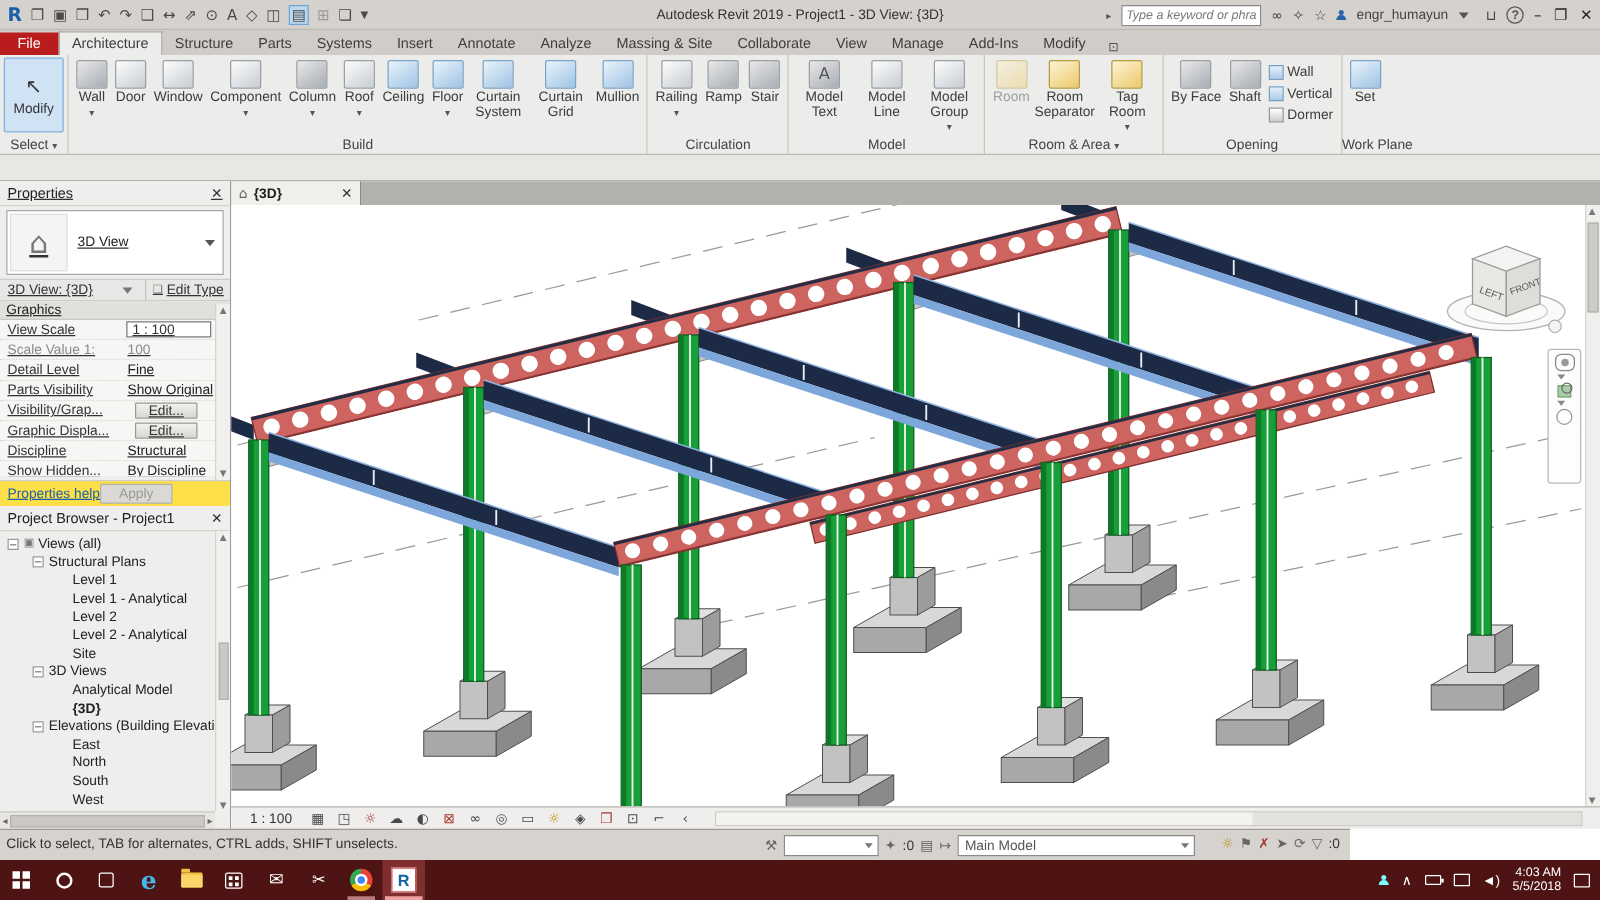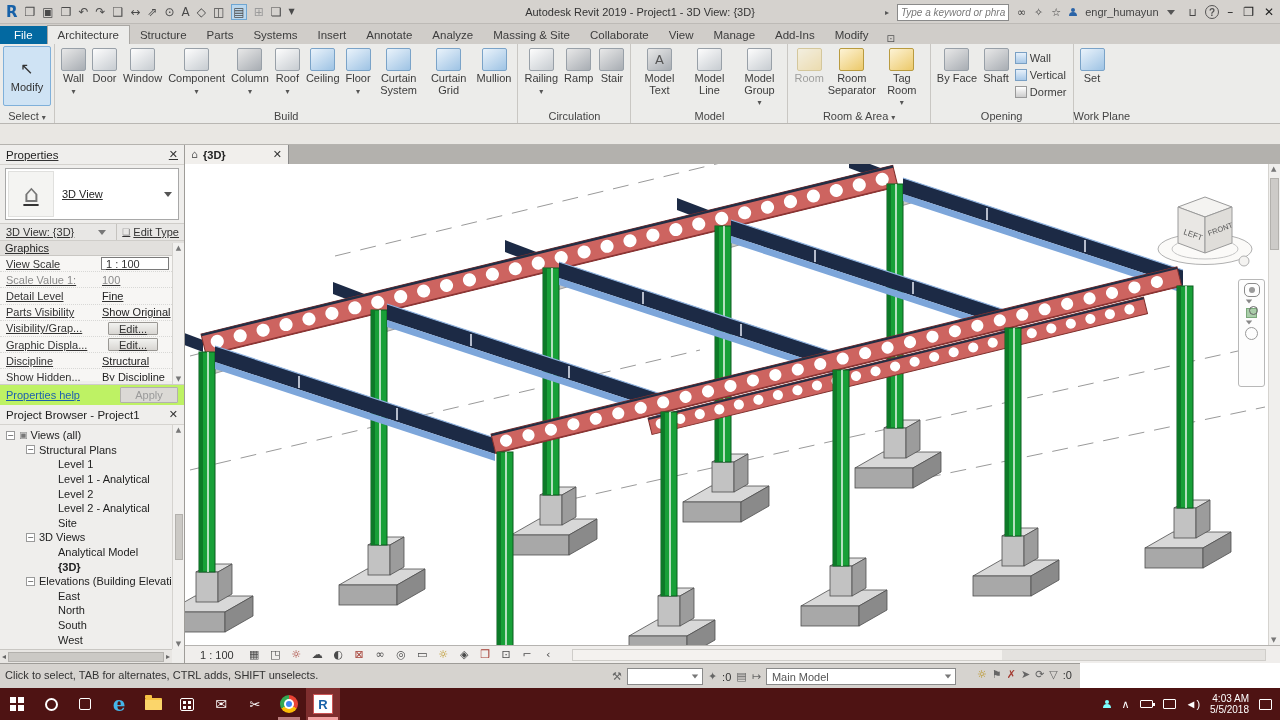--- a/index.html
+++ b/index.html
@@ -18,21 +18,21 @@
   .searchbox::placeholder{font-style:italic;color:#777;}
   .helpq{width:14px;height:14px;border:1.4px solid #555;border-radius:50%;display:inline-flex;align-items:center;justify-content:center;font-size:10px;font-weight:bold;color:#555;}
   .person{display:inline-block;width:8px;height:8px;position:relative;}
   .person:before{content:"";position:absolute;left:2px;top:0;width:4px;height:4px;border-radius:50%;background:#2a64a8;}
   .person:after{content:"";position:absolute;left:0;top:4px;width:8px;height:4px;border-radius:4px 4px 0 0;background:#2a64a8;}
   .winctl{font-size:12px;letter-spacing:2px;color:#222;}
 
   
   #tabrow{position:absolute;left:0;top:24px;width:1280px;height:20px;background:#d0cdc9;display:flex;align-items:flex-end;}
   .rtab{padding:3px 10px 3px 10px;font-size:11.5px;color:#3d3d3d;cursor:default;}
-  .rtab.file{background:#0369a1;color:#fff;padding:3px 14px;}
+  .rtab.file{background:#b91c1c;color:#fff;padding:3px 14px;}
   .rtab.active{background:#ececea;border:1px solid #a9a7a3;border-bottom:none;}
   .ribtoggle{margin-left:8px;color:#555;font-size:10px;}
 
   
   #ribbon{position:absolute;left:0;top:44px;width:1280px;height:80px;background:#ececea;border-bottom:1px solid #b9b7b3;display:flex;}
   .panel{position:relative;border-right:1px solid #c9c7c3;padding:2px 3px 16px 3px;display:flex;align-items:flex-start;}
   .pcap{position:absolute;bottom:1px;left:0;right:0;text-align:center;font-size:11px;color:#444;white-space:nowrap;}
   .bigbtn{display:flex;flex-direction:column;align-items:center;padding:2px 3px 0 3px;font-size:11px;line-height:11.5px;color:#3c3c3c;text-align:center;cursor:default;}
   .bigbtn .blab{margin-top:2px;white-space:normal;}
   .narrow{max-width:50px;}
@@ -69,21 +69,21 @@
   .instsel{flex:1;display:flex;align-items:center;justify-content:space-between;padding:0 4px 0 6px;color:#333;border-right:1px solid #c5c3bf;height:100%;}
   .edittype{display:flex;align-items:center;gap:3px;padding:0 5px;color:#333;}
   .secthead{height:15px;background:#e2e0dd;border-bottom:1px solid #c9c7c3;display:flex;align-items:center;padding-left:5px;font-size:11px;color:#222;}
   .prow{display:flex;height:16.2px;border-bottom:1px dotted #d8d8d6;background:#f7f6f4;font-size:11px;align-items:center;}
   .prow .lab{width:98px;padding-left:6px;color:#333;overflow:hidden;white-space:nowrap;flex:none;}
   .prow .val{flex:1;padding-left:4px;color:#222;overflow:hidden;white-space:nowrap;}
   .prow .valbox{flex:1;margin:1px 3px;border:1px solid #7a7a7a;background:#fff;height:13px;line-height:13px;padding-left:4px;}
   .prow .valbtn{margin:1px 14px 1px 10px;flex:1;text-align:center;background:linear-gradient(#f2f2f0,#d8d6d2);border:1px solid #9a9894;height:13px;line-height:12px;border-radius:1px;}
   .prow.gray .lab,.prow.gray .val{color:#8a8a8a;}
   .vscroll{position:absolute;right:0;width:12px;background:#f1f0ee;border-left:1px solid #d5d3cf;display:flex;flex-direction:column;justify-content:space-between;align-items:center;font-size:7px;color:#777;padding:1px 0;}
-  .pfoot{position:absolute;left:0;right:0;bottom:0;height:21px;background:#bef264;border-top:1px solid #cfcdc9;display:flex;align-items:center;justify-content:space-between;padding:0 6px;}
+  .pfoot{position:absolute;left:0;right:0;bottom:0;height:21px;background:#fde047;border-top:1px solid #cfcdc9;display:flex;align-items:center;padding:0 6px;}
   .plink{color:#1d5fae;text-decoration:underline;font-size:11px;}
   .applybtn{width:58px;height:16px;background:#dbd9d5;border:1px solid #b3b1ad;color:#9a9a9a;text-align:center;line-height:15px;border-radius:1px;}
 
   
   .tree{position:absolute;left:0;top:20px;right:12px;bottom:14px;overflow:hidden;padding-top:3px;}
   .trow{display:flex;align-items:center;height:14.6px;font-size:11px;color:#222;white-space:nowrap;}
   .trow.bold{font-weight:bold;}
   .expander{width:9px;height:9px;border:1px solid #9a9a9a;background:#fff;font-size:8px;line-height:7px;text-align:center;color:#444;margin-right:4px;flex:none;}
   .ticon{font-size:9px;color:#777;margin-right:3px;}
   .lv0{padding-left:6px;}.lv1{padding-left:26px;}.leaf{padding-left:58px;}

